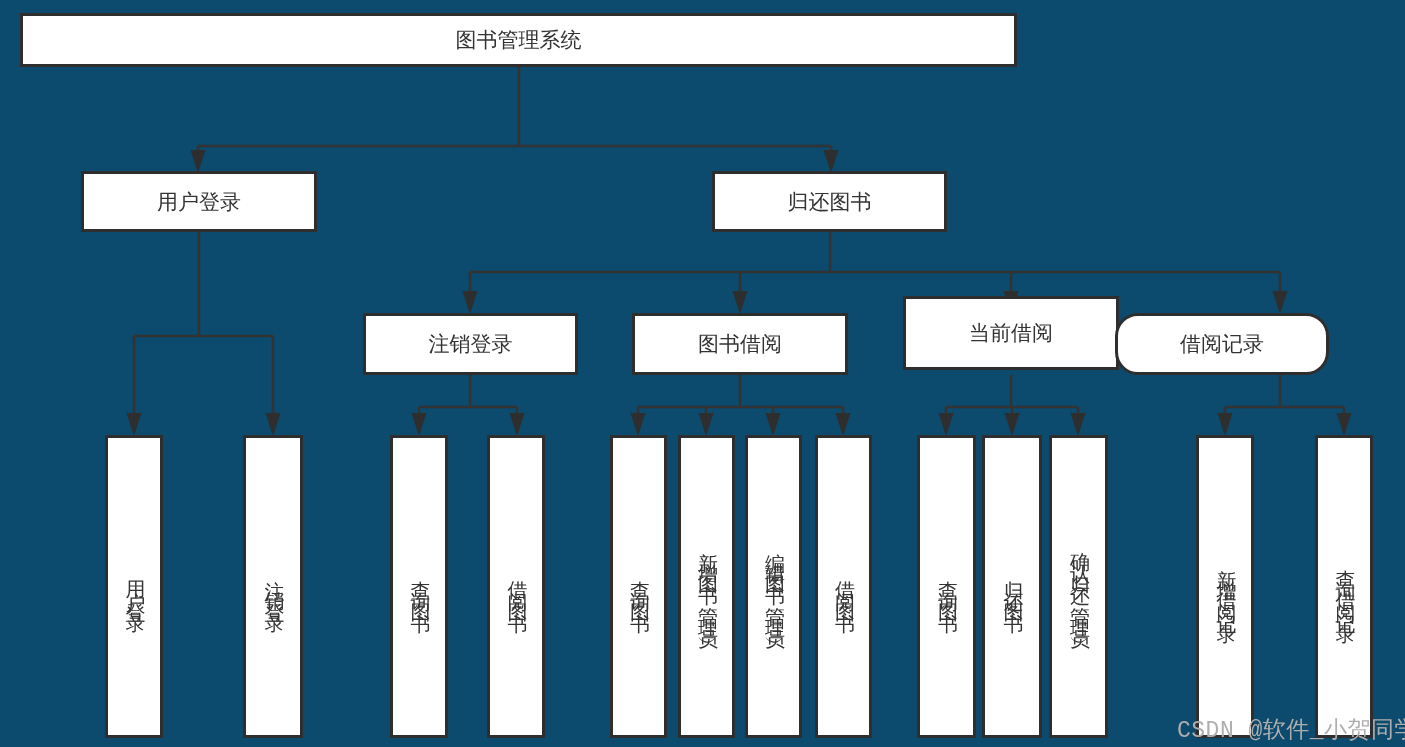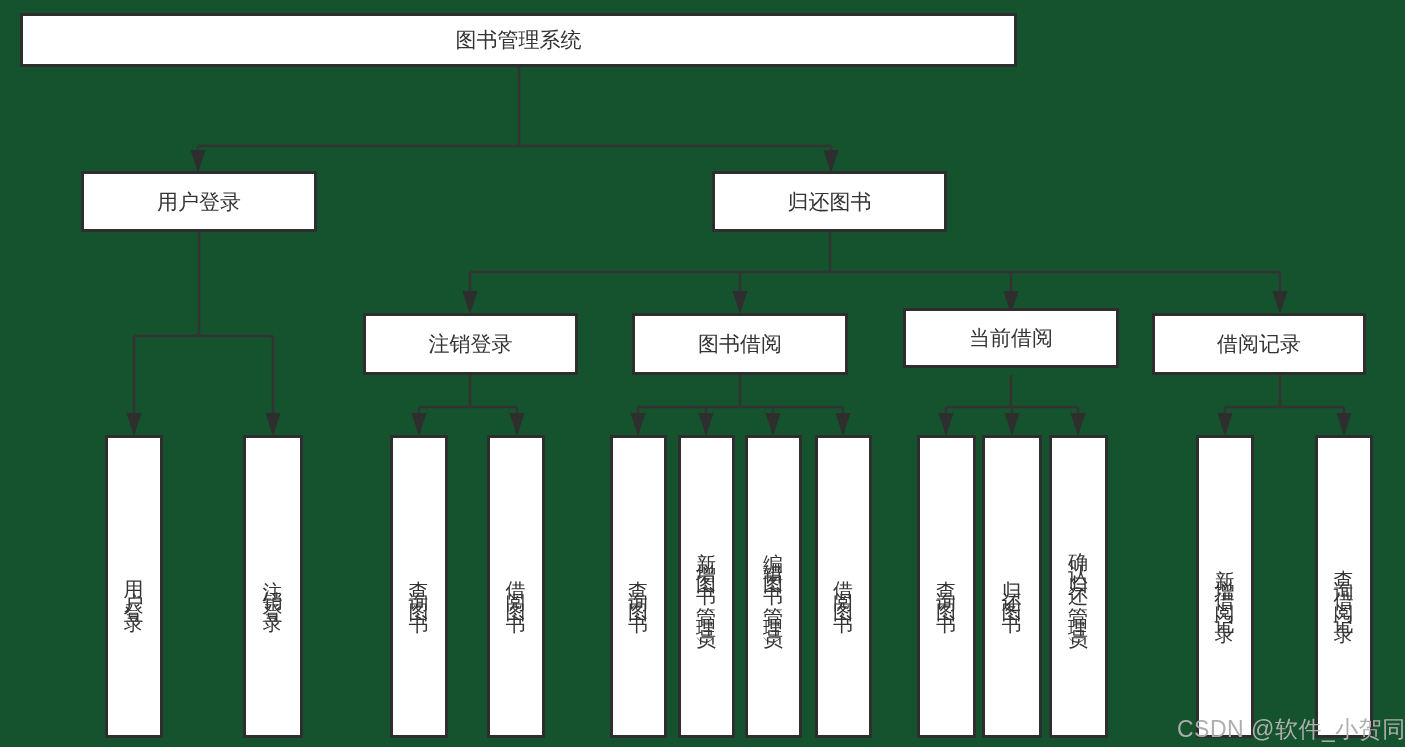--- a/index.html
+++ b/index.html
@@ -1,20 +1,20 @@
 <!DOCTYPE html>
 <html><head>
 <meta charset="utf-8">
 <style>
   html,body{margin:0;padding:0;background:#ffffff;}
   .canvas{
     position:relative;
     width:1405px;height:747px;
-    background:#14532d;
-    font-family:Liberation Sans, sans-serif;
+    background:#0c4a6e;
+    font-family:Liberation Mono, monospace;
     overflow:hidden;
   }
   .connectors{position:absolute;left:0;top:0;z-index:1;}
   .box{
     position:absolute;
     box-sizing:border-box;
     border:3px solid #2e2e2e;
     background:#ffffff;
     display:flex;align-items:center;justify-content:center;
     color:#333333;
@@ -124,24 +124,24 @@
   <div class="box" style="left:712px;top:171px;width:235px;height:61px;">
     <span>归还图书</span>
   </div>
 
   <div class="box" style="left:363px;top:313px;width:215px;height:62px;">
     <span>注销登录</span>
   </div>
   <div class="box" style="left:632px;top:313px;width:216px;height:62px;">
     <span>图书借阅</span>
   </div>
-  <div class="box" style="left:903px;top:308px;width:216px;height:60px;">
+  <div class="box" style="left:903px;top:296px;width:216px;height:74px;">
     <span>当前借阅</span>
   </div>
-  <div class="box" style="left:1152px;top:313px;width:214px;height:62px;">
+  <div class="box" style="left:1115px;top:313px;width:214px;height:62px;border-radius:23px;">
     <span>借阅记录</span>
   </div>
 
   <div class="box vbox" style="left:105px;top:435px;width:58px;height:303px;">
     <span>用户登录</span>
   </div>
   <div class="box vbox" style="left:243px;top:435px;width:60px;height:303px;">
     <span>注销登录</span>
   </div>
 

